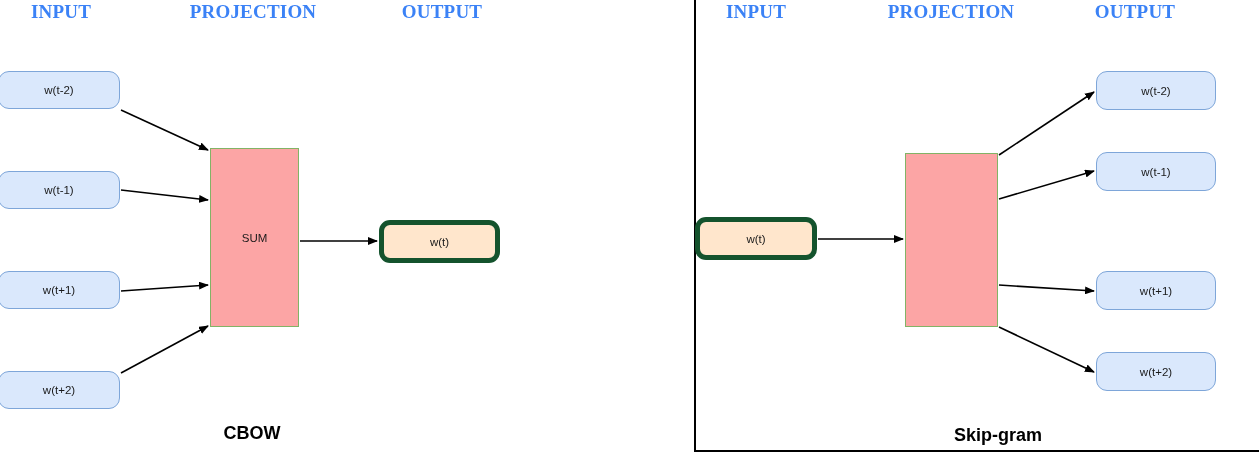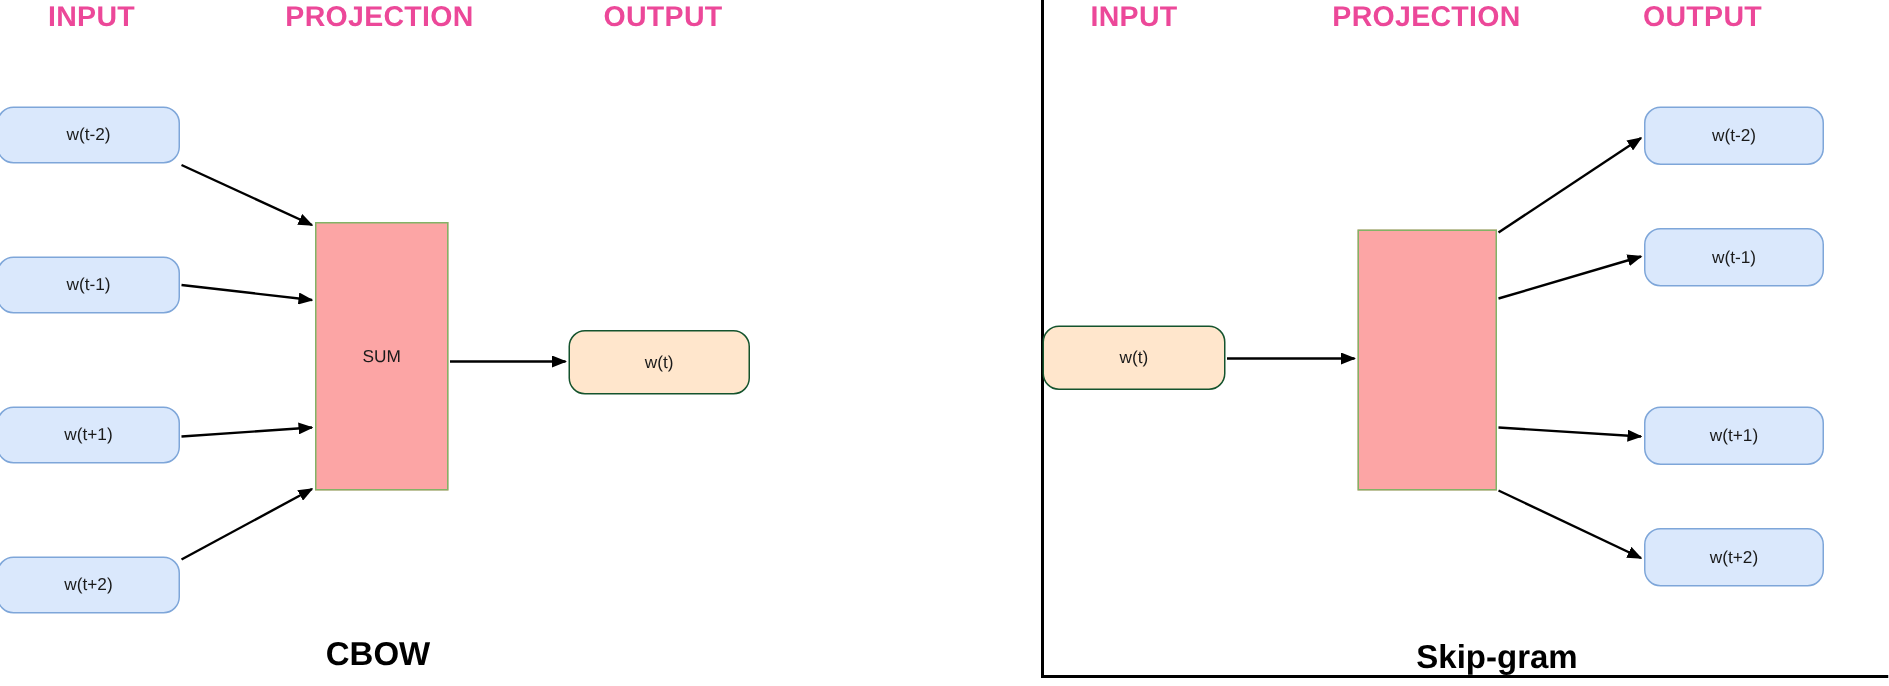--- a/index.html
+++ b/index.html
@@ -20,32 +20,32 @@
   .svg-layer {
     position: absolute;
     left: 0;
     top: 0;
     width: 1259px;
     height: 457px;
     pointer-events: none;
   }
   .col-header {
     position: absolute;
-    font-family: Liberation Sans, sans-serif;
+    font-family: Liberation Serif, serif;
     font-size: 19px;
     font-weight: bold;
-    color: #ec4899;
+    color: #3b82f6;
     letter-spacing: 0.2px;
     white-space: nowrap;
     transform: translateX(-50%);
   }
   .model-title {
     position: absolute;
     font-family: "Liberation Sans", sans-serif;
-    font-size: 22px;
+    font-size: 18px;
     font-weight: bold;
     color: #000000;
     white-space: nowrap;
     transform: translateX(-50%);
   }
   .node {
     position: absolute;
     box-sizing: border-box;
     display: flex;
     align-items: center;
@@ -54,21 +54,21 @@
     color: #1a1a1a;
     font-family: "Liberation Sans", sans-serif;
   }
   .node.word {
     background: #dae8fc;
     border: 1px solid #7ea6d9;
     border-radius: 11px;
   }
   .node.target {
     background: #ffe6cc;
-    border: 1px solid #14532d;
+    border: 5px solid #14532d;
     border-radius: 11px;
   }
   .node.proj {
     background: #fca5a5;
     border: 1px solid #82b366;
     border-radius: 0;
   }
   .panel-border {
     position: absolute;
     box-sizing: border-box;

